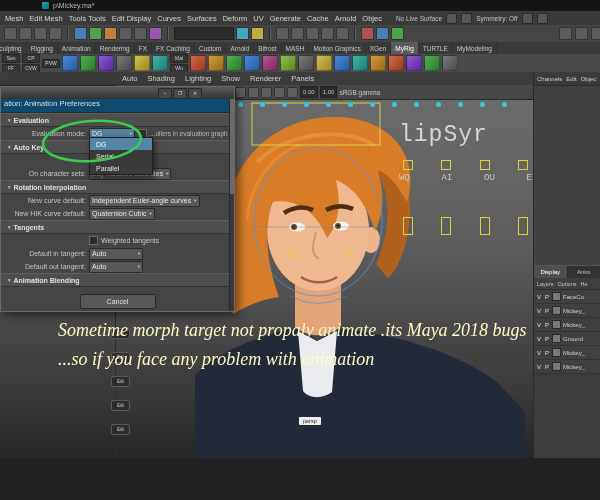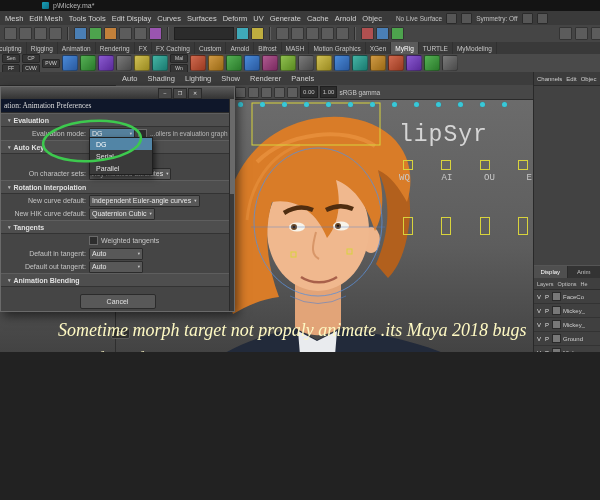--- a/index.html
+++ b/index.html
@@ -1,17 +1,17 @@
 <!DOCTYPE html>
 <html><head>
 <meta charset="utf-8">
 <style>
   html,body{margin:0;padding:0;}
   body{width:600px;height:500px;font-family:"Liberation Sans",sans-serif;background:#222;}
-  .screen{position:relative;width:600px;height:352px;overflow:hidden;background:#444;color:#ccc;}
+  .screen{position:relative;width:600px;height:458px;overflow:hidden;background:#444;color:#ccc;}
   
   .titlebar{position:absolute;left:0;top:0;width:600px;height:11px;background:#141414;display:flex;align-items:center;gap:4px;padding-left:42px;font-size:7px;color:#b5b5b5;}
   .maya-badge{width:7px;height:7px;background:linear-gradient(135deg,#19a0b8,#0c6f86);border-radius:1px;flex:none;}
   .menubar{position:absolute;left:0;top:11px;width:600px;height:14px;background:#3a3a3a;border-bottom:1px solid #2d2d2d;display:flex;align-items:center;gap:6px;padding:0 5px;font-size:7.5px;color:#d2d2d2;white-space:nowrap;overflow:hidden;}
   .mb-right{margin-left:8px;display:flex;align-items:center;gap:4px;font-size:6.5px;color:#c0c0c0;}
   .msq{width:9px;height:9px;background:#565656;border:1px solid #2a2a2a;border-radius:1px;display:inline-block;flex:none;}
   .statusline{position:absolute;left:0;top:25px;width:600px;height:17px;background:#454545;border-bottom:1px solid #2d2d2d;display:flex;align-items:center;gap:2px;padding:0 4px;}
   .ssq{width:11px;height:11px;border-radius:1px;background:#5c5c5c;border:1px solid #333;flex:none;}
   .ssq.b{background:#4a7fb5}.ssq.g{background:#4da34d}.ssq.o{background:#c2803a}.ssq.m{background:#9a55b0}.ssq.c{background:#3fa9b8}.ssq.y{background:#bfae3f}.ssq.r{background:#b05050}
   .sep{width:0;height:13px;border-left:1px solid #2c2c2c;border-right:1px solid #5f5f5f;margin:0 3px;flex:none;}
@@ -71,21 +71,21 @@
   .rs-track{flex:1;height:11px;background:#383838;border:1px solid #1f1f1f;position:relative;}
   .rs-inner{position:absolute;left:1%;top:1px;width:97%;height:7px;background:#585858;border:1px solid #6a6a6a;}
   .bottombar{position:absolute;left:0;top:488px;width:600px;height:12px;background:#333;display:flex;align-items:center;gap:3px;padding:0 3px;font-size:6px;color:#c8c8c8;}
   .bb-right{margin-left:auto;display:flex;align-items:center;gap:3px;}
   .keyicon{width:7px;height:7px;background:#c23a3a;border-radius:1px;transform:rotate(45deg);flex:none;}
   .caret{font-size:4.5px;color:#cfcfcf;}
   
   .prefs{position:absolute;left:0;top:86px;width:233px;height:224px;background:#454545;border:1px solid #6a6a6a;box-shadow:3px 4px 10px rgba(0,0,0,.55);z-index:40;font-size:7px;color:#c8c8c8;}
   .p-titlebar{height:12px;background:linear-gradient(#5a5a5a,#333);display:flex;justify-content:flex-end;align-items:center;gap:1px;padding-right:32px;}
   .wbtn{width:12px;height:9px;background:#474747;border:1px solid #2a2a2a;color:#ddd;font-size:5px;display:flex;align-items:center;justify-content:center;}
-  .p-header{height:13px;background:#0f172a;border-bottom:1px solid #2a2a2a;display:flex;align-items:center;padding-left:3px;font-size:7.5px;color:#dcdcdc;font-family:Liberation Serif, serif;}
+  .p-header{height:13px;background:#0c4a6e;border-bottom:1px solid #2a2a2a;display:flex;padding-left:3px;font-size:7.5px;color:#dcdcdc;}
   .p-section{height:12px;background:#4e4e4e;border-top:1px solid #5e5e5e;border-bottom:1px solid #333;display:flex;align-items:center;gap:3px;padding-left:7px;color:#e0e0e0;font-weight:bold;}
   .tri{font-size:5px;color:#bbb;}
   .p-row{height:13px;display:flex;align-items:center;gap:3px;padding-left:5px;}
   .plbl{width:80px;text-align:right;flex:none;color:#c4c4c4;}
   .dd{height:10px;background:#585858;border:1px solid #2b2b2b;border-radius:1px;display:flex;align-items:center;justify-content:space-between;gap:3px;padding:0 2px;color:#e8e8e8;flex:none;}
   .dd.active{background:#55809c;}
   .cb{width:7px;height:7px;background:#2d2d2d;border:1px solid #6a6a6a;color:#e8e8e8;font-size:6px;line-height:7px;text-align:center;flex:none;}
   .note{font-size:6.5px;color:#b8b8b8;}
   .ddmenu{position:absolute;left:88px;top:50px;width:62px;background:#3a3a3a;border:1px solid #1f1f1f;box-shadow:2px 3px 6px rgba(0,0,0,.6);z-index:45;}
   .ddi{height:12px;display:flex;align-items:center;padding-left:6px;color:#e0e0e0;}

